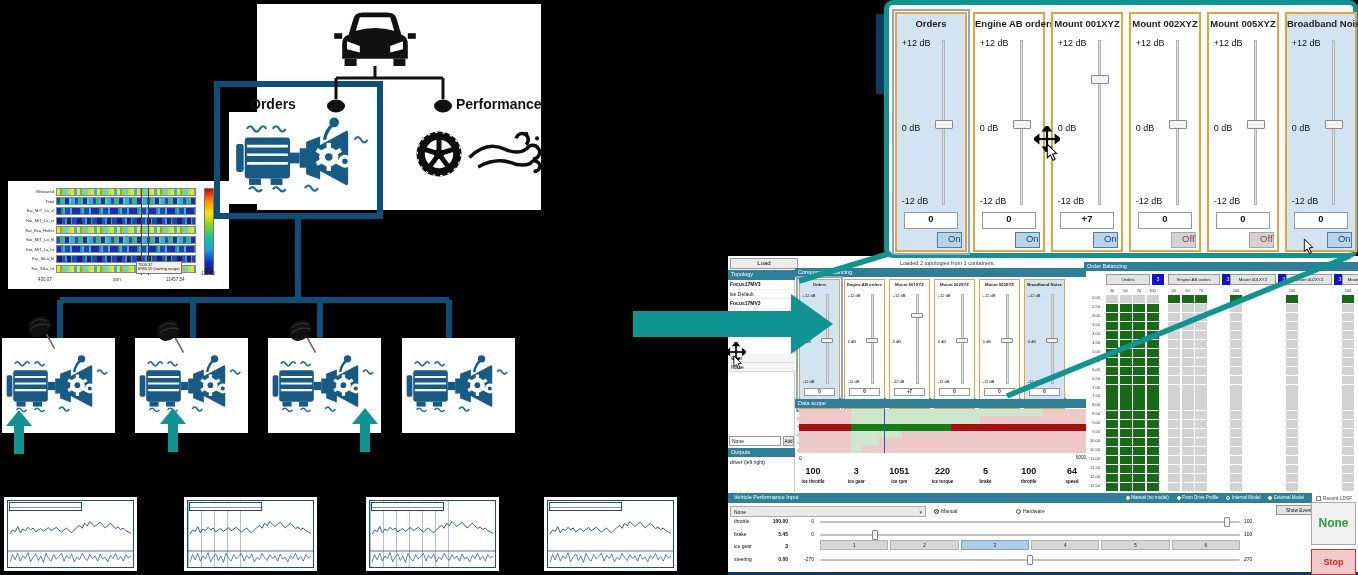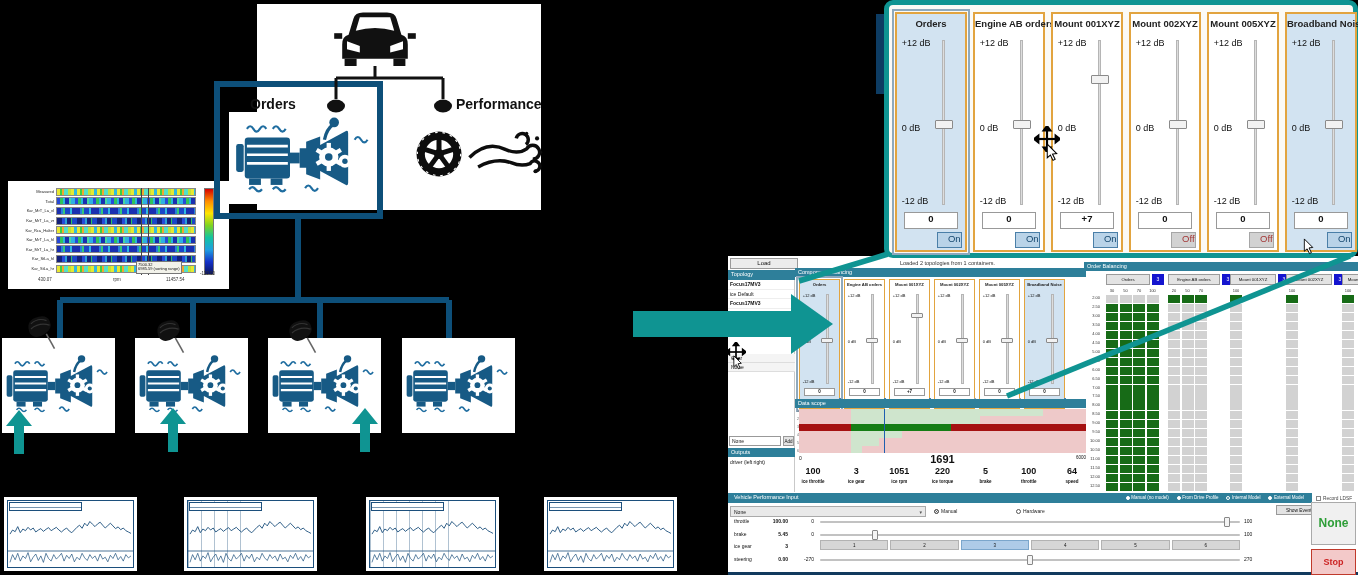--- a/index.html
+++ b/index.html
@@ -538,21 +538,20 @@
         </div>
         <div class="ds-row" style="height: 16.6667%; background: rgb(238, 201, 201);">
           <div class="ds-green" style="left: 18%; width: 10%; background: rgb(207, 229, 205);"></div>
         </div>
         <div class="ds-row" style="height: 16.6667%; background: rgb(238, 201, 201);">
           <div class="ds-green" style="left: 18%; width: 4%; background: rgb(207, 229, 205);"></div>
         </div>
         <div id="ds-cursor" style="left: 29.6%;"></div>
       </div>
     <div class="abs" id="ds-min">0</div>
-    <div class="abs" id="ds-val">1691</div>
     <div class="abs" id="ds-max">6000</div>
     <div class="abs" id="metrics">
         <div class="metric">
     <div class="mv">100</div>
     <div class="ml">ice throttle</div>
   </div>
         <div class="metric">
     <div class="mv">3</div>
     <div class="ml">ice gear</div>
   </div>

